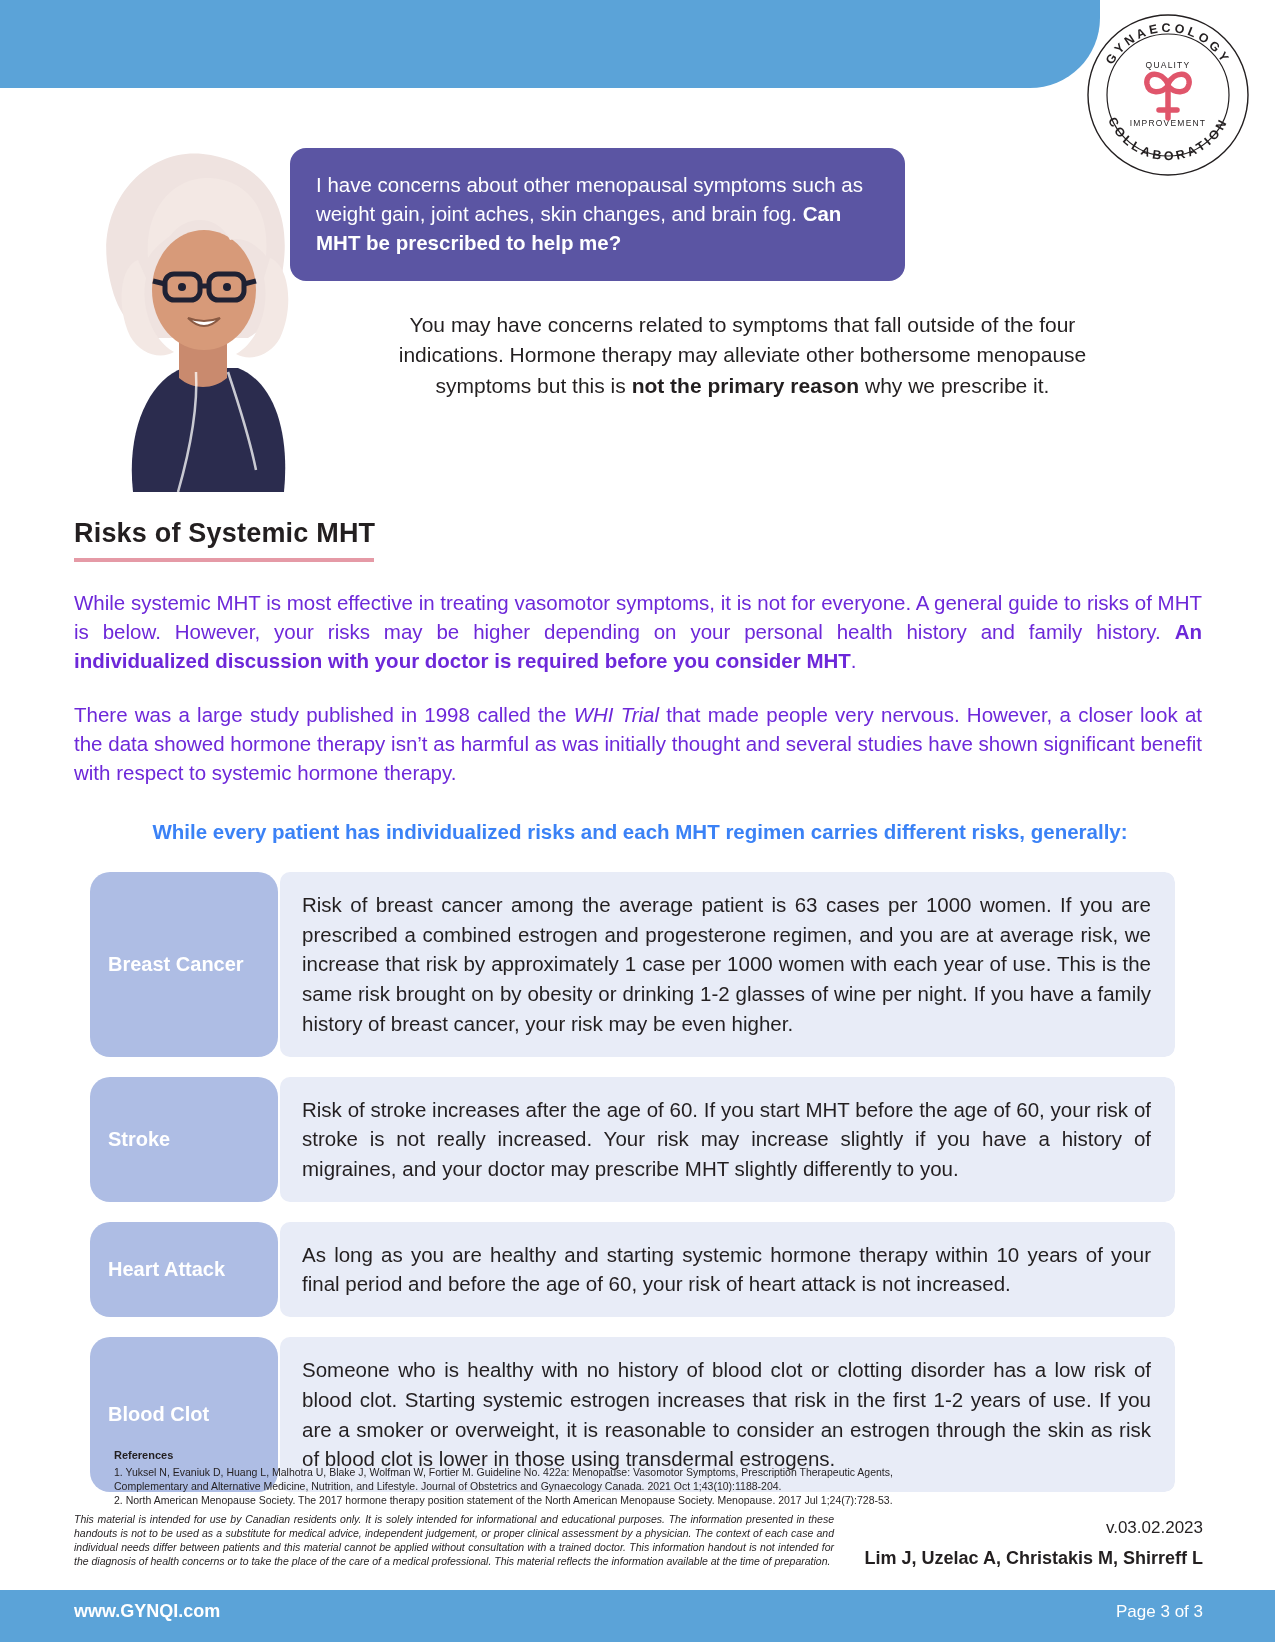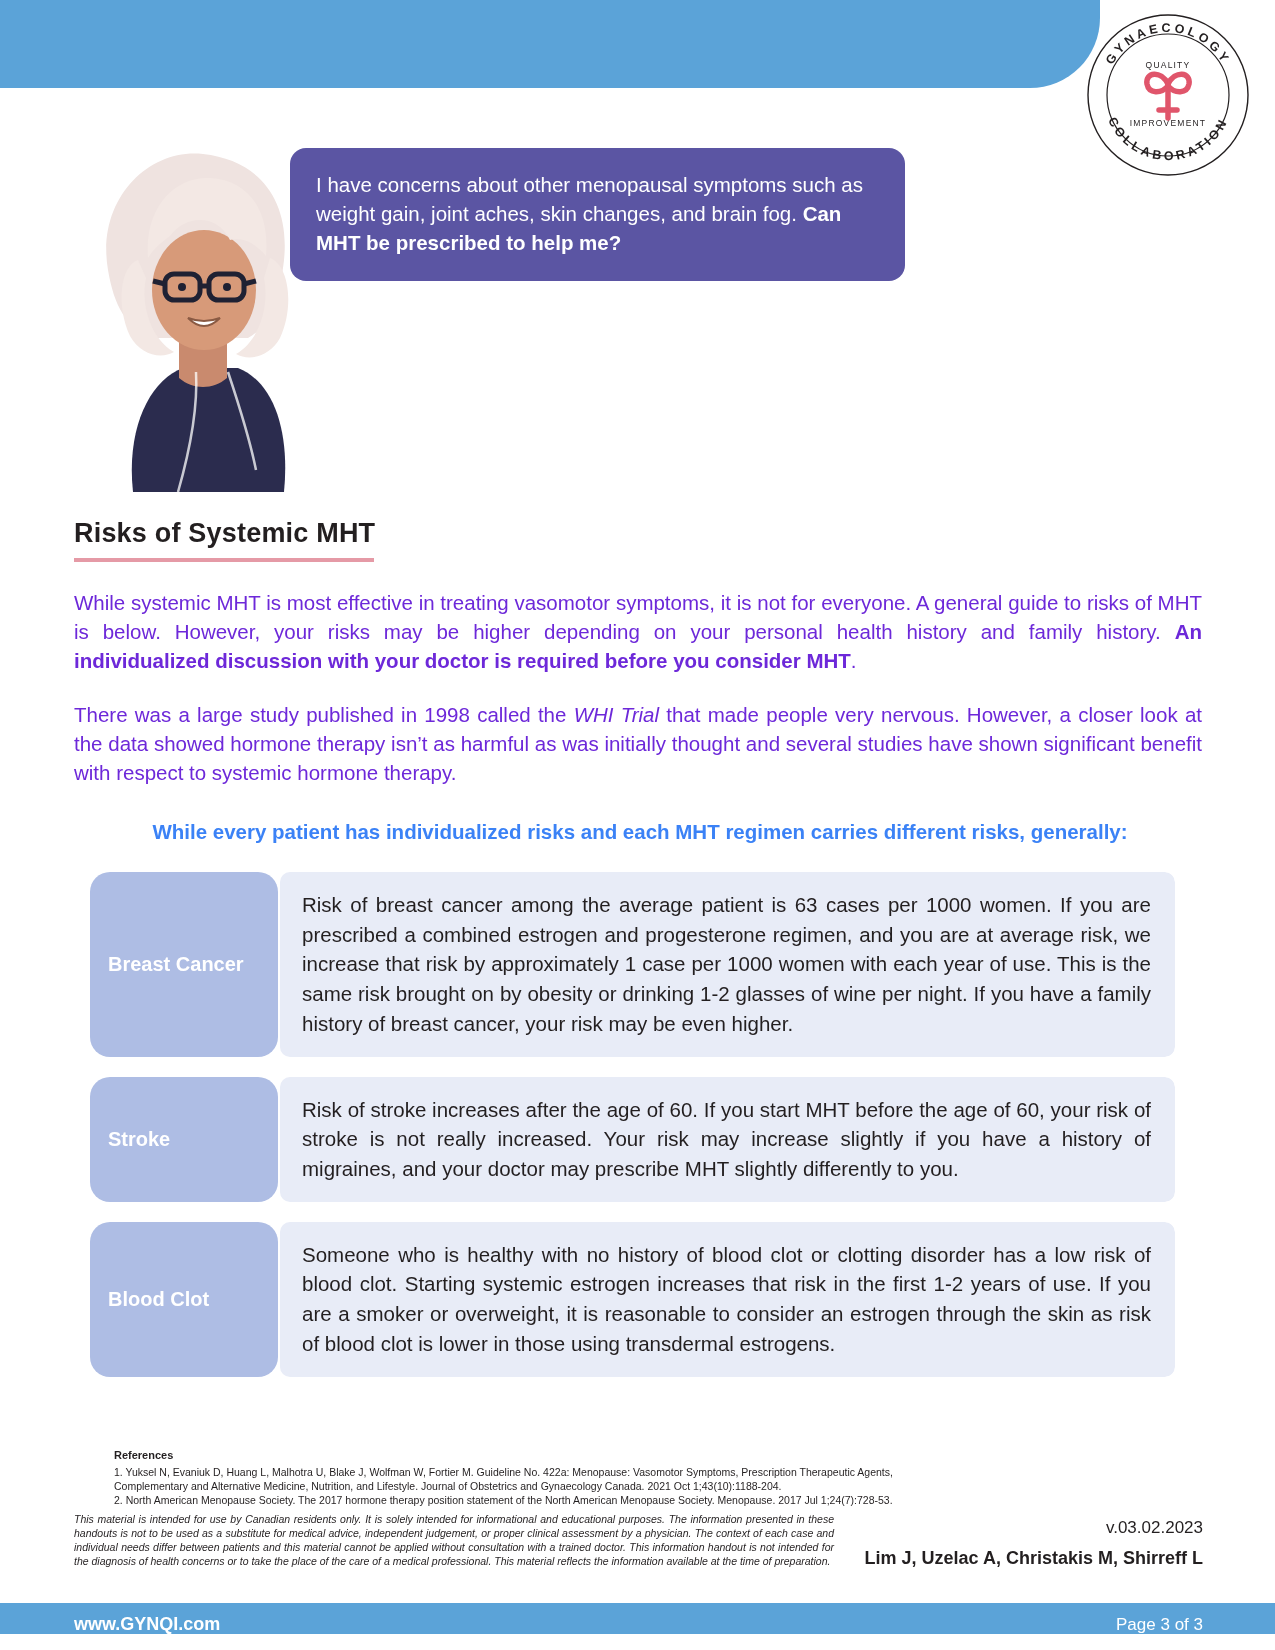--- a/index.html
+++ b/index.html
@@ -174,23 +174,23 @@
     right: 72px;
     top: 1548px;
     font-size: 18px;
     font-weight: bold;
     color: #231f20;
     text-align: center;
   }
 
   .footer-bar {
     position: absolute;
-    left: 0; bottom: 16px;
+    left: 0; bottom: 8px;
     width: 1275px;
-    height: 31px;
+    height: 52px;
     background: #5ba3d8;
     color: #ffffff;
   }
   .footer-url {
     position: absolute;
     left: 74px;
     top: 11px;
     font-size: 18px;
     font-weight: bold;
   }
@@ -263,20 +263,23 @@
       <path d="M118,232 C120,268 112,310 100,352" fill="none" stroke="#ffffff" stroke-width="2.5" opacity=".75"></path>
       <path d="M150,232 C160,262 172,300 178,330" fill="none" stroke="#ffffff" stroke-width="2.5" opacity=".75"></path>
     </svg>
   </div>
 
   <div class="bubble">
     <span>I have concerns about other menopausal symptoms such as weight gain, joint aches, skin changes, and brain fog.</span>
     <span class="bold">Can MHT be prescribed to help me?</span>
   </div>
 
+  <div class="hero-answer">
+    <span>You may have concerns related to symptoms that fall outside of the four indications. Hormone therapy may alleviate other bothersome menopause symptoms but this is </span><b>not the primary reason</b><span> why we prescribe it.</span>
+  </div>
 </div>
 
 <div class="section-title">Risks of Systemic MHT</div>
 <div class="section-rule"></div>
 
 <div class="para" id="para1">
   <span>While systemic MHT is most effective in treating vasomotor symptoms, it is not for everyone. A general guide to risks of MHT is below. However, your risks may be higher depending on your personal health history and family history. </span><b>An individualized discussion with your doctor is required before you consider MHT</b><span>.</span>
 </div>
 
 <div class="para" id="para2">
@@ -290,20 +293,24 @@
   <div class="risk-row">
     <div class="risk-label">Breast Cancer</div>
     <div class="risk-body">Risk of breast cancer among the average patient is 63 cases per 1000 women. If you are prescribed a combined estrogen and progesterone regimen, and you are at average risk, we increase that risk by approximately 1 case per 1000 women with each year of use. This is the same risk brought on by obesity or drinking 1-2 glasses of wine per night. If you have a family history of breast cancer, your risk may be even higher.</div>
   </div>
 
   <div class="risk-row">
     <div class="risk-label">Stroke</div>
     <div class="risk-body">Risk of stroke increases after the age of 60. If you start MHT before the age of 60, your risk of stroke is not really increased. Your risk may increase slightly if you have a history of migraines, and your doctor may prescribe MHT slightly differently to you.</div>
   </div>
 
+  <div class="risk-row">
+    <div class="risk-label">Heart Attack</div>
+    <div class="risk-body">As long as you are healthy and starting systemic hormone therapy within 10 years of your final period and before the age of 60, your risk of heart attack is not increased.</div>
+  </div>
 
   <div class="risk-row">
     <div class="risk-label">Blood Clot</div>
     <div class="risk-body">Someone who is healthy with no history of blood clot or clotting disorder has a low risk of blood clot. Starting systemic estrogen increases that risk in the first 1-2 years of use. If you are a smoker or overweight, it is reasonable to consider an estrogen through the skin as risk of blood clot is lower in those using transdermal estrogens.</div>
   </div>
 
 </div>
 
 <div class="references">
   <div class="ref-title">References</div>

